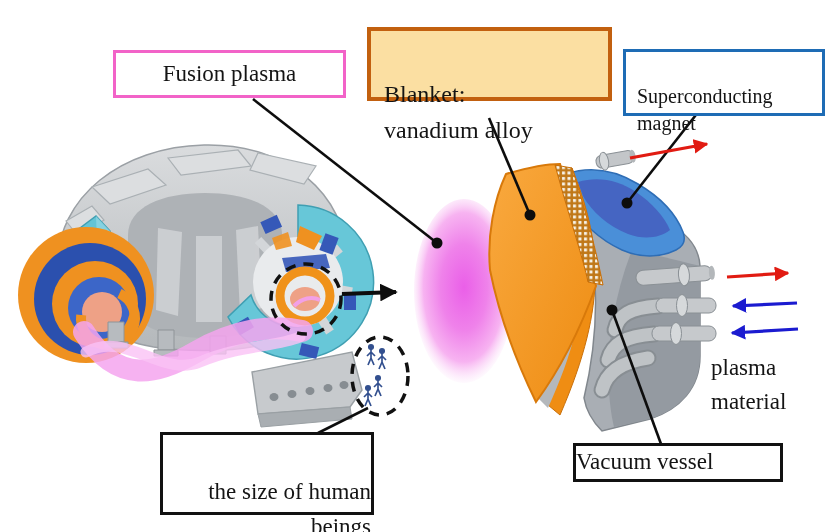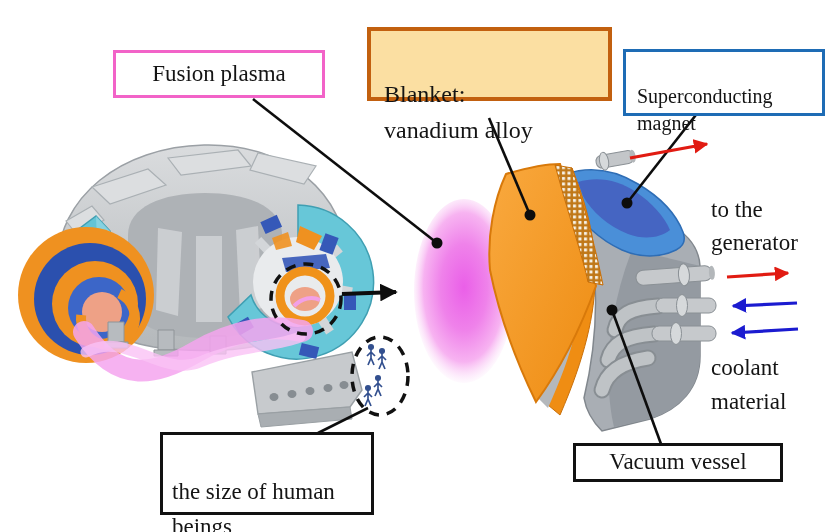--- a/index.html
+++ b/index.html
@@ -2,30 +2,30 @@
 <html><head>
 <meta charset="utf-8">
 <style>
   html,body{margin:0;padding:0;background:#ffffff;}
   .stage{position:relative;width:832px;height:532px;background:#ffffff;overflow:hidden;
          font-family:"Liberation Serif","DejaVu Serif",serif;color:#141414;}
   .art{position:absolute;left:0;top:0;z-index:1;}
   .callout{position:absolute;z-index:3;box-sizing:border-box;background:#ffffff;
            white-space:pre-line;line-height:1.32;}
   .freetext{position:absolute;z-index:3;white-space:pre-line;}
-  #box-fusion{left:113px;top:50px;width:212px;height:48px;border:3px solid #f263c8;
+  #box-fusion{left:113px;top:50px;width:233px;height:48px;border:3px solid #f263c8;
               font-size:23px;display:flex;align-items:center;justify-content:center;}
   #box-blanket{left:367px;top:27px;width:245px;height:74px;border:4px solid #c2600f;
                background:#fbdfa2;font-size:24px;padding:9px 0 0 13px;line-height:36px;}
   #box-magnet{left:623px;top:49px;width:202px;height:67px;border:3px solid #1e6cb5;
               font-size:20px;padding:4px 0 0 11px;line-height:27px;}
   #box-vacuum{left:573px;top:443px;width:210px;height:39px;border:3px solid #111;
-              font-size:23px;display:flex;align-items:center;justify-content:center;}
+              font-size:23px;display:flex;align-items:center;justify-content:flex-start;}
   #box-size{left:160px;top:432px;width:214px;height:83px;border:3px solid #111;
-            font-size:23px;padding:4px 0 0 9px;line-height:35px;}
+            font-size:23px;padding:4px 0 0 9px;line-height:35px;text-align:right;}
   #txt-generator{left:711px;top:193px;font-size:23px;line-height:33px;}
   #txt-coolant{left:711px;top:351px;font-size:23px;line-height:34px;}
 </style>
 </head>
 <body>
 
 <div class="stage">
 
 <svg class="art" width="832" height="532" viewBox="0 0 832 532">
   <defs>
@@ -240,18 +240,16 @@
   <span>Superconducting
 magnet</span>
 </div>
 <div class="callout" id="box-vacuum">
   <span>Vacuum vessel</span>
 </div>
 <div class="callout" id="box-size">
   <span>the size of human
 beings</span>
 </div>
-<div class="freetext" id="txt-generator">to the
-generator</div>
-<div class="freetext" id="txt-coolant">coolant
+<div class="freetext" id="txt-coolant">plasma
 material</div>
 
 </div>
 
 </body></html>

